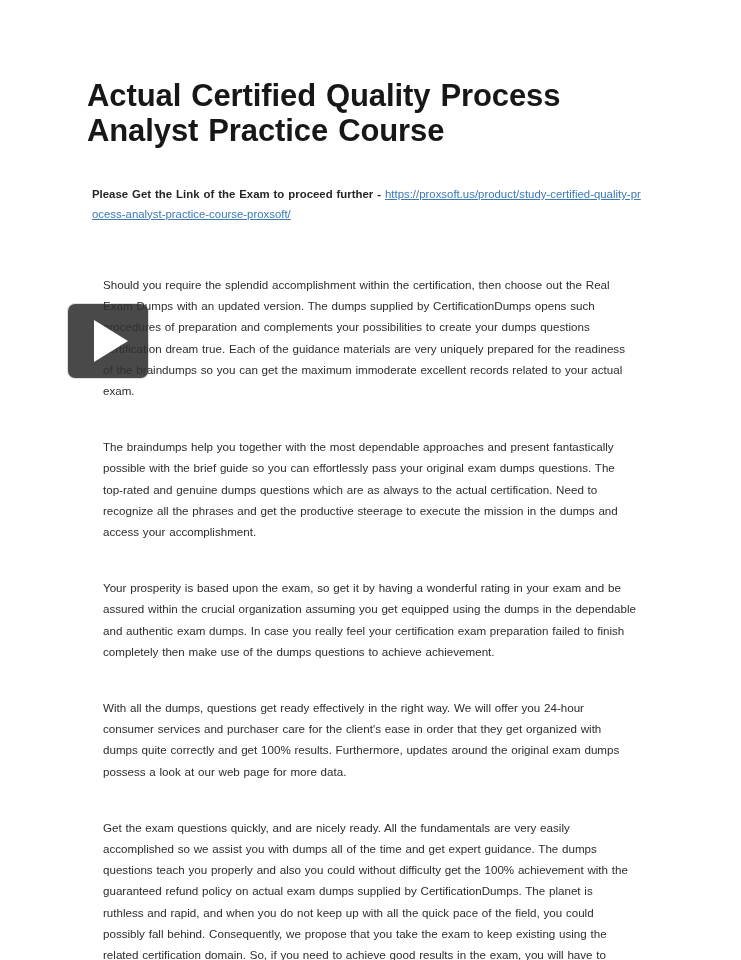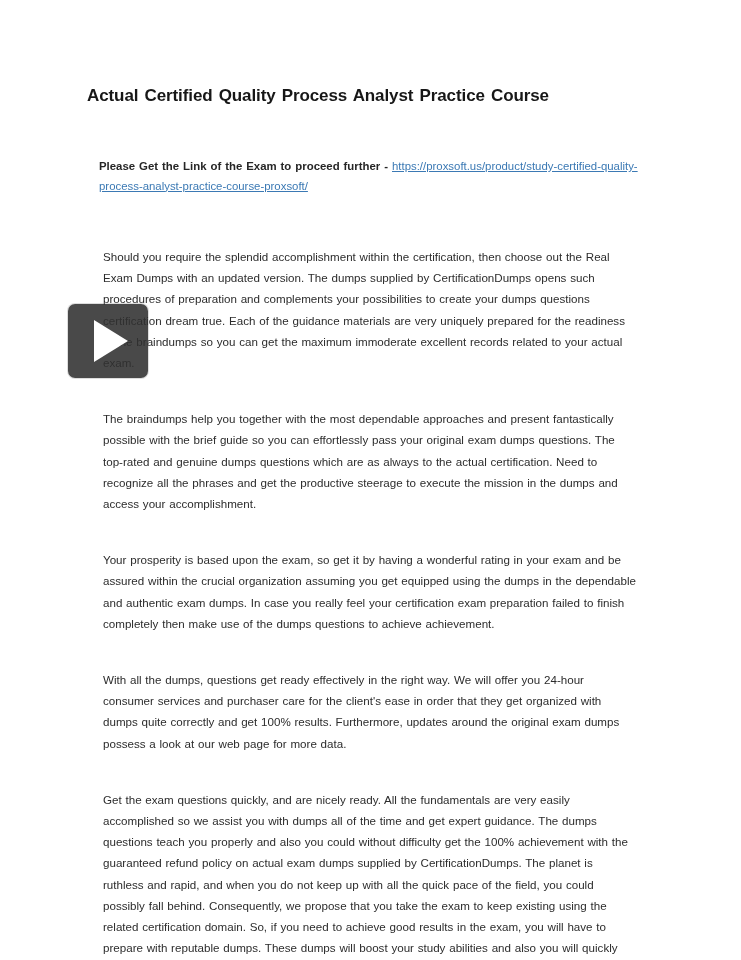--- a/index.html
+++ b/index.html
@@ -26,31 +26,31 @@
 
   .content {
     position: absolute;
     left: 87px;
     top: 78px;
     width: 565px;
   }
 
   .doc-title {
     font-family: "Liberation Sans", sans-serif;
-    font-size: 17px;
+    font-size: 31px;
     font-weight: bold;
     line-height: 35px;
     color: #171717;
     letter-spacing: -0.1px;
     margin: 0 0 0 0;
     word-spacing: 1.5px;
   }
 
   .link-para {
-    margin: 12px;
+    margin: 5px;
     padding-top: 32px;
     font-size: 11.4px;
     font-weight: bold;
     line-height: 19.5px;
     color: #262626;
     word-spacing: 0.8px;
   }
 
   .doc-link {
     color: #3b79b4;

